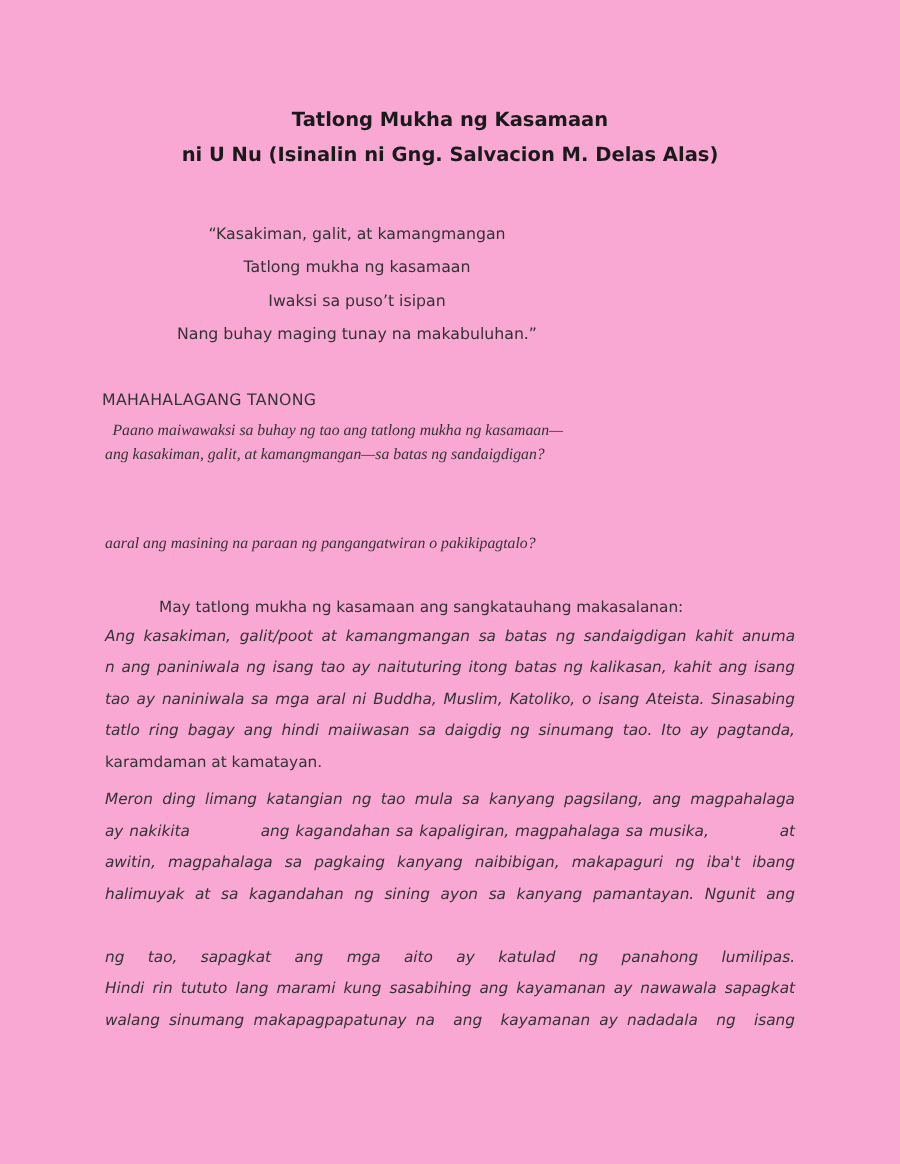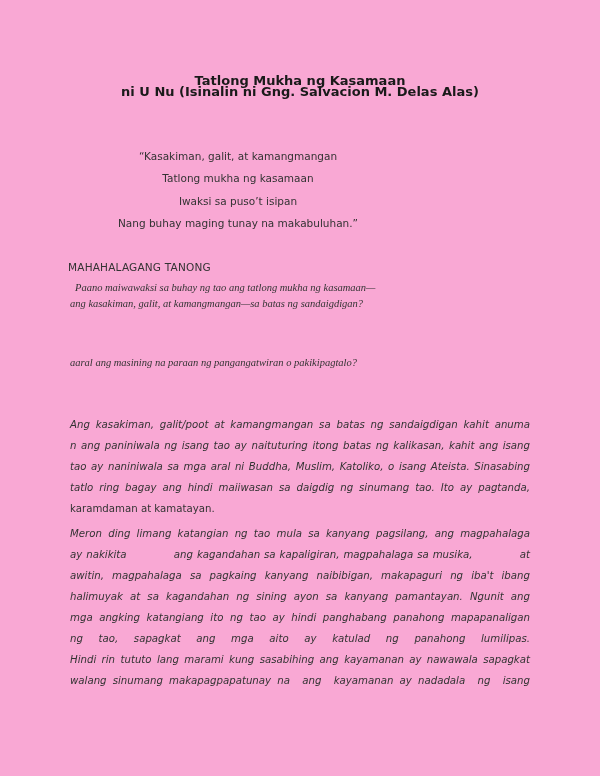--- a/index.html
+++ b/index.html
@@ -1,20 +1,20 @@
 <!DOCTYPE html>
 <html><head>
   <meta charset="utf-8">
   <style>
     html, body { margin: 0; padding: 0; background: #ffffff; }
     body { width: 600px; height: 776px; position: relative; overflow: hidden; color: #2a2a2a; font-family: "DejaVu Sans", sans-serif; }
     .page { position: absolute; left: 0; top: 0; width: 600px; height: 776px; background: #f9a8d4; }
     .title { position: absolute; left: 0; width: 600px; text-align: center; font-family: "DejaVu Sans", sans-serif; font-weight: bold; color: #1a1a1a; }
     .t1 { top: 73px; font-size: 13px; }
-    .t2 { top: 84px; font-size: 13px; }
+    .t2 { top: 96px; font-size: 13px; }
     .poem { position: absolute; left: 0; width: 476px; text-align: center; font-size: 10.5px; color: #333; }
     .heading { position: absolute; left: 68px; top: 261px; font-size: 10.5px; letter-spacing: 0.2px; color: #333; }
     .q { position: absolute; font-style: italic; font-size: 10.5px; color: #333; white-space: nowrap; font-family: Liberation Serif, serif; }
     .body-line { position: absolute; font-size: 10.2px; color: #333; white-space: nowrap; }
     .just { left: 70px; width: 460px; text-align: justify; text-align-last: justify; font-style: italic; }
   </style>
 </head>
 <body>
 
 <div class="page">
@@ -25,27 +25,27 @@
   <div class="poem" style="top:172px">Tatlong mukha ng kasamaan</div>
   <div class="poem" style="top:195px">Iwaksi sa puso’t isipan</div>
   <div class="poem" style="top:217px">Nang buhay maging tunay na makabuluhan.”</div>
 
   <div class="heading">MAHAHALAGANG TANONG</div>
 
   <div class="q" style="left:75px; top:282px">Paano maiwawaksi sa buhay ng tao ang tatlong mukha ng kasamaan—</div>
   <div class="q" style="left:70px; top:298px">ang kasakiman, galit, at kamangmangan—sa batas ng sandaigdigan?</div>
   <div class="q" style="left:70px; top:357px">aaral ang masining na paraan ng pangangatwiran o pakikipagtalo?</div>
 
+  <div class="body-line" style="left:106px; top:400px">May tatlong mukha ng kasamaan ang sangkatauhang makasalanan:</div>
   <div class="body-line just" style="top:419px">Ang kasakiman, galit/poot at kamangmangan sa batas ng sandaigdigan kahit anuma</div>
   <div class="body-line just" style="top:440px">n ang paniniwala ng isang tao ay naituturing itong batas ng kalikasan,  kahit ang isang</div>
   <div class="body-line just" style="top:461px">tao ay naniniwala sa mga aral ni Buddha, Muslim, Katoliko, o isang Ateista. Sinasabing</div>
   <div class="body-line just" style="top:482px">tatlo ring bagay ang hindi maiiwasan sa daigdig ng sinumang tao. Ito ay pagtanda,</div>
   <div class="body-line" style="left:70px; top:503px">karamdaman at kamatayan.</div>
 
   <div class="body-line just" style="top:528px">Meron ding limang katangian ng tao mula sa kanyang pagsilang, ang magpahalaga</div>
   <div class="body-line just" style="top:549px; white-space:pre">ay nakikita            ang kagandahan sa kapaligiran, magpahalaga sa musika,            at</div>
   <div class="body-line just" style="top:570px">awitin, magpahalaga sa pagkaing kanyang naibibigan, makapaguri ng iba't ibang</div>
   <div class="body-line just" style="top:591px">halimuyak at sa kagandahan ng sining ayon sa kanyang pamantayan. Ngunit ang</div>
-  <div class="body-line just" style="top:612px">mga angking katangiang ito ng tao ay hindi panghabang panahong mapapanaligan</div>
   <div class="body-line just" style="top:633px">ng tao, sapagkat ang mga aito ay katulad ng panahong lumilipas.</div>
   <div class="body-line just" style="top:654px">Hindi rin tututo lang marami kung sasabihing ang kayamanan ay nawawala sapagkat</div>
   <div class="body-line just" style="top:675px; white-space:pre">walang sinumang makapagpapatunay na  ang  kayamanan ay nadadala  ng  isang</div>
 </div>
 
 </body></html>

